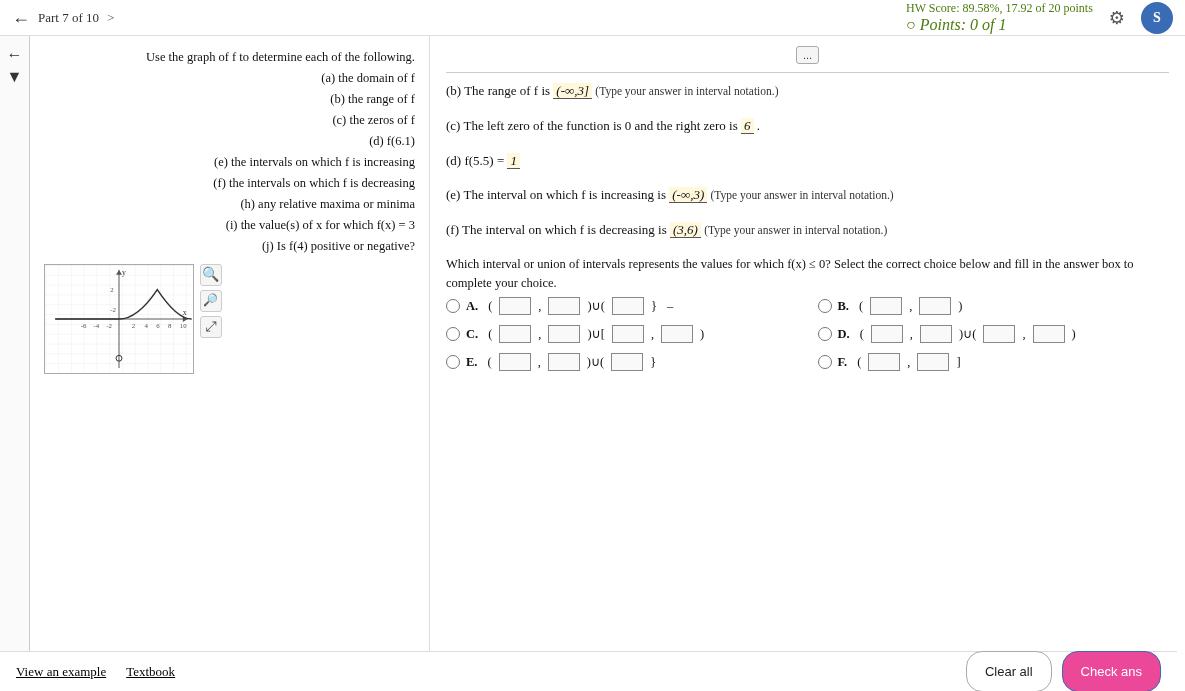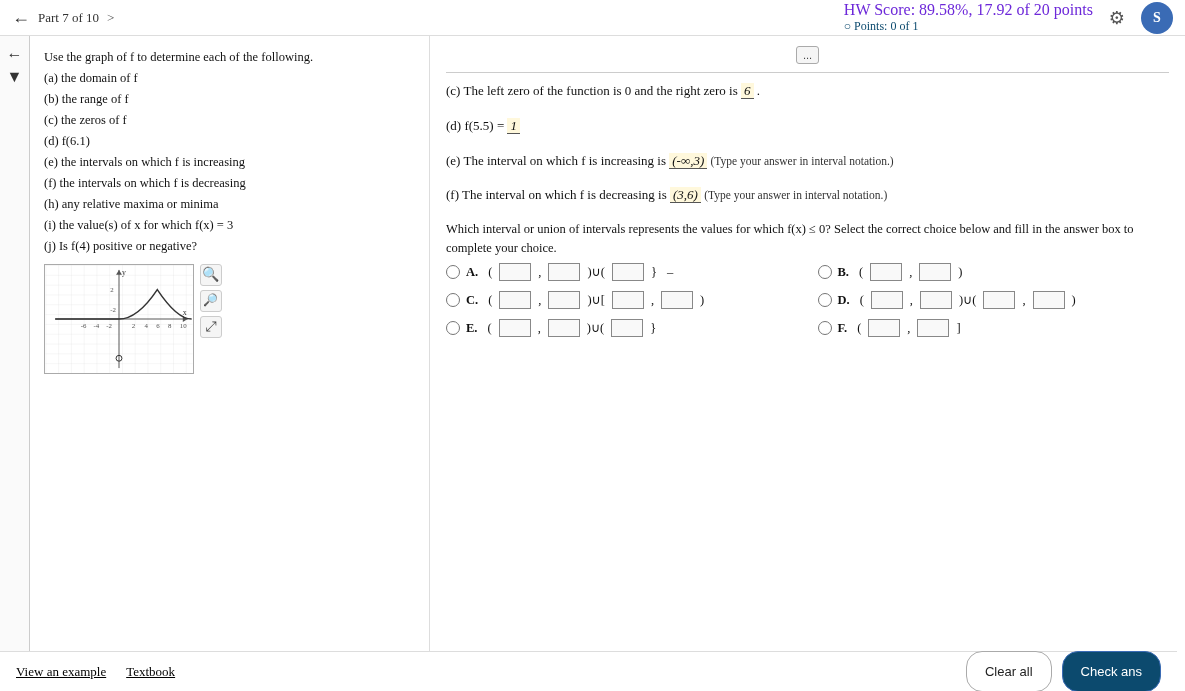--- a/index.html
+++ b/index.html
@@ -42,27 +42,28 @@
       font-size: 13px;
       cursor: pointer;
       color: #555;
     }
     .top-bar-right {
       display: flex;
       align-items: center;
       gap: 16px;
     }
     .hw-score {
+      font-size: 12px;
+      color: #4d7c0f;
+      text-align: right;
+    }
+    .points {
       font-size: 16px;
-      color: #6d28d9;
-      text-align: right;
-    }
-    .points {
-      font-size: 12px;
-      color: #0c4a6e;
+      color: #4d7c0f;
+      font-style: italic;
     }
     .gear-icon-btn {
       font-size: 18px;
       cursor: pointer;
       color: #555;
     }
     .avatar-circle {
       width: 32px;
       height: 32px;
       border-radius: 50%;
@@ -111,20 +112,21 @@
       padding: 10px 14px;
       border-right: 1px solid #ddd;
       overflow-y: auto;
       font-size: 12.5px;
       line-height: 1.6;
     }
     .question-title {
       font-size: 12.5px;
       line-height: 1.6;
       margin-bottom: 8px;
+      text-align: right;
     }
     .question-title p {
       margin: 1px 0;
     }
     .graph-container {
       display: flex;
       align-items: flex-start;
       gap: 6px;
       margin-top: 6px;
     }
@@ -267,21 +269,21 @@
       border-radius: 16px;
       background: #fff;
       cursor: pointer;
       font-size: 13px;
       color: #222;
     }
     .btn-check {
       padding: 6px 18px;
       border: 1px solid #3a6bb5;
       border-radius: 16px;
-      background: #0c4a6e;
+      background: #ec4899;
       cursor: pointer;
       font-size: 13px;
       color: #fff;
     }
 
     .highlighted-answer {
       background: #fff8dc;
       border-bottom: 1.5px solid #555;
       padding: 0 3px;
       font-style: italic;
@@ -382,20 +384,27 @@
 
   <div class="answers-panel">
 
     <div style="display:flex; justify-content:center; margin-bottom:8px;">
       <button class="dot-btn">...</button>
     </div>
 
     <hr class="divider">
 
 
+    <div class="answer-row">
+      <p>
+        <span>(b) The range of f is</span>
+        <span class="highlighted-answer">(-∞,3]</span>
+        <span class="type-hint">(Type your answer in interval notation.)</span>
+      </p>
+    </div>
 
     <div class="answer-row">
       <p>
         <span>(c) The left zero of the function is 0 and the right zero is</span>
         <span class="highlighted-answer">6</span>
         <span>.</span>
       </p>
     </div>
 
     <div class="answer-row">

